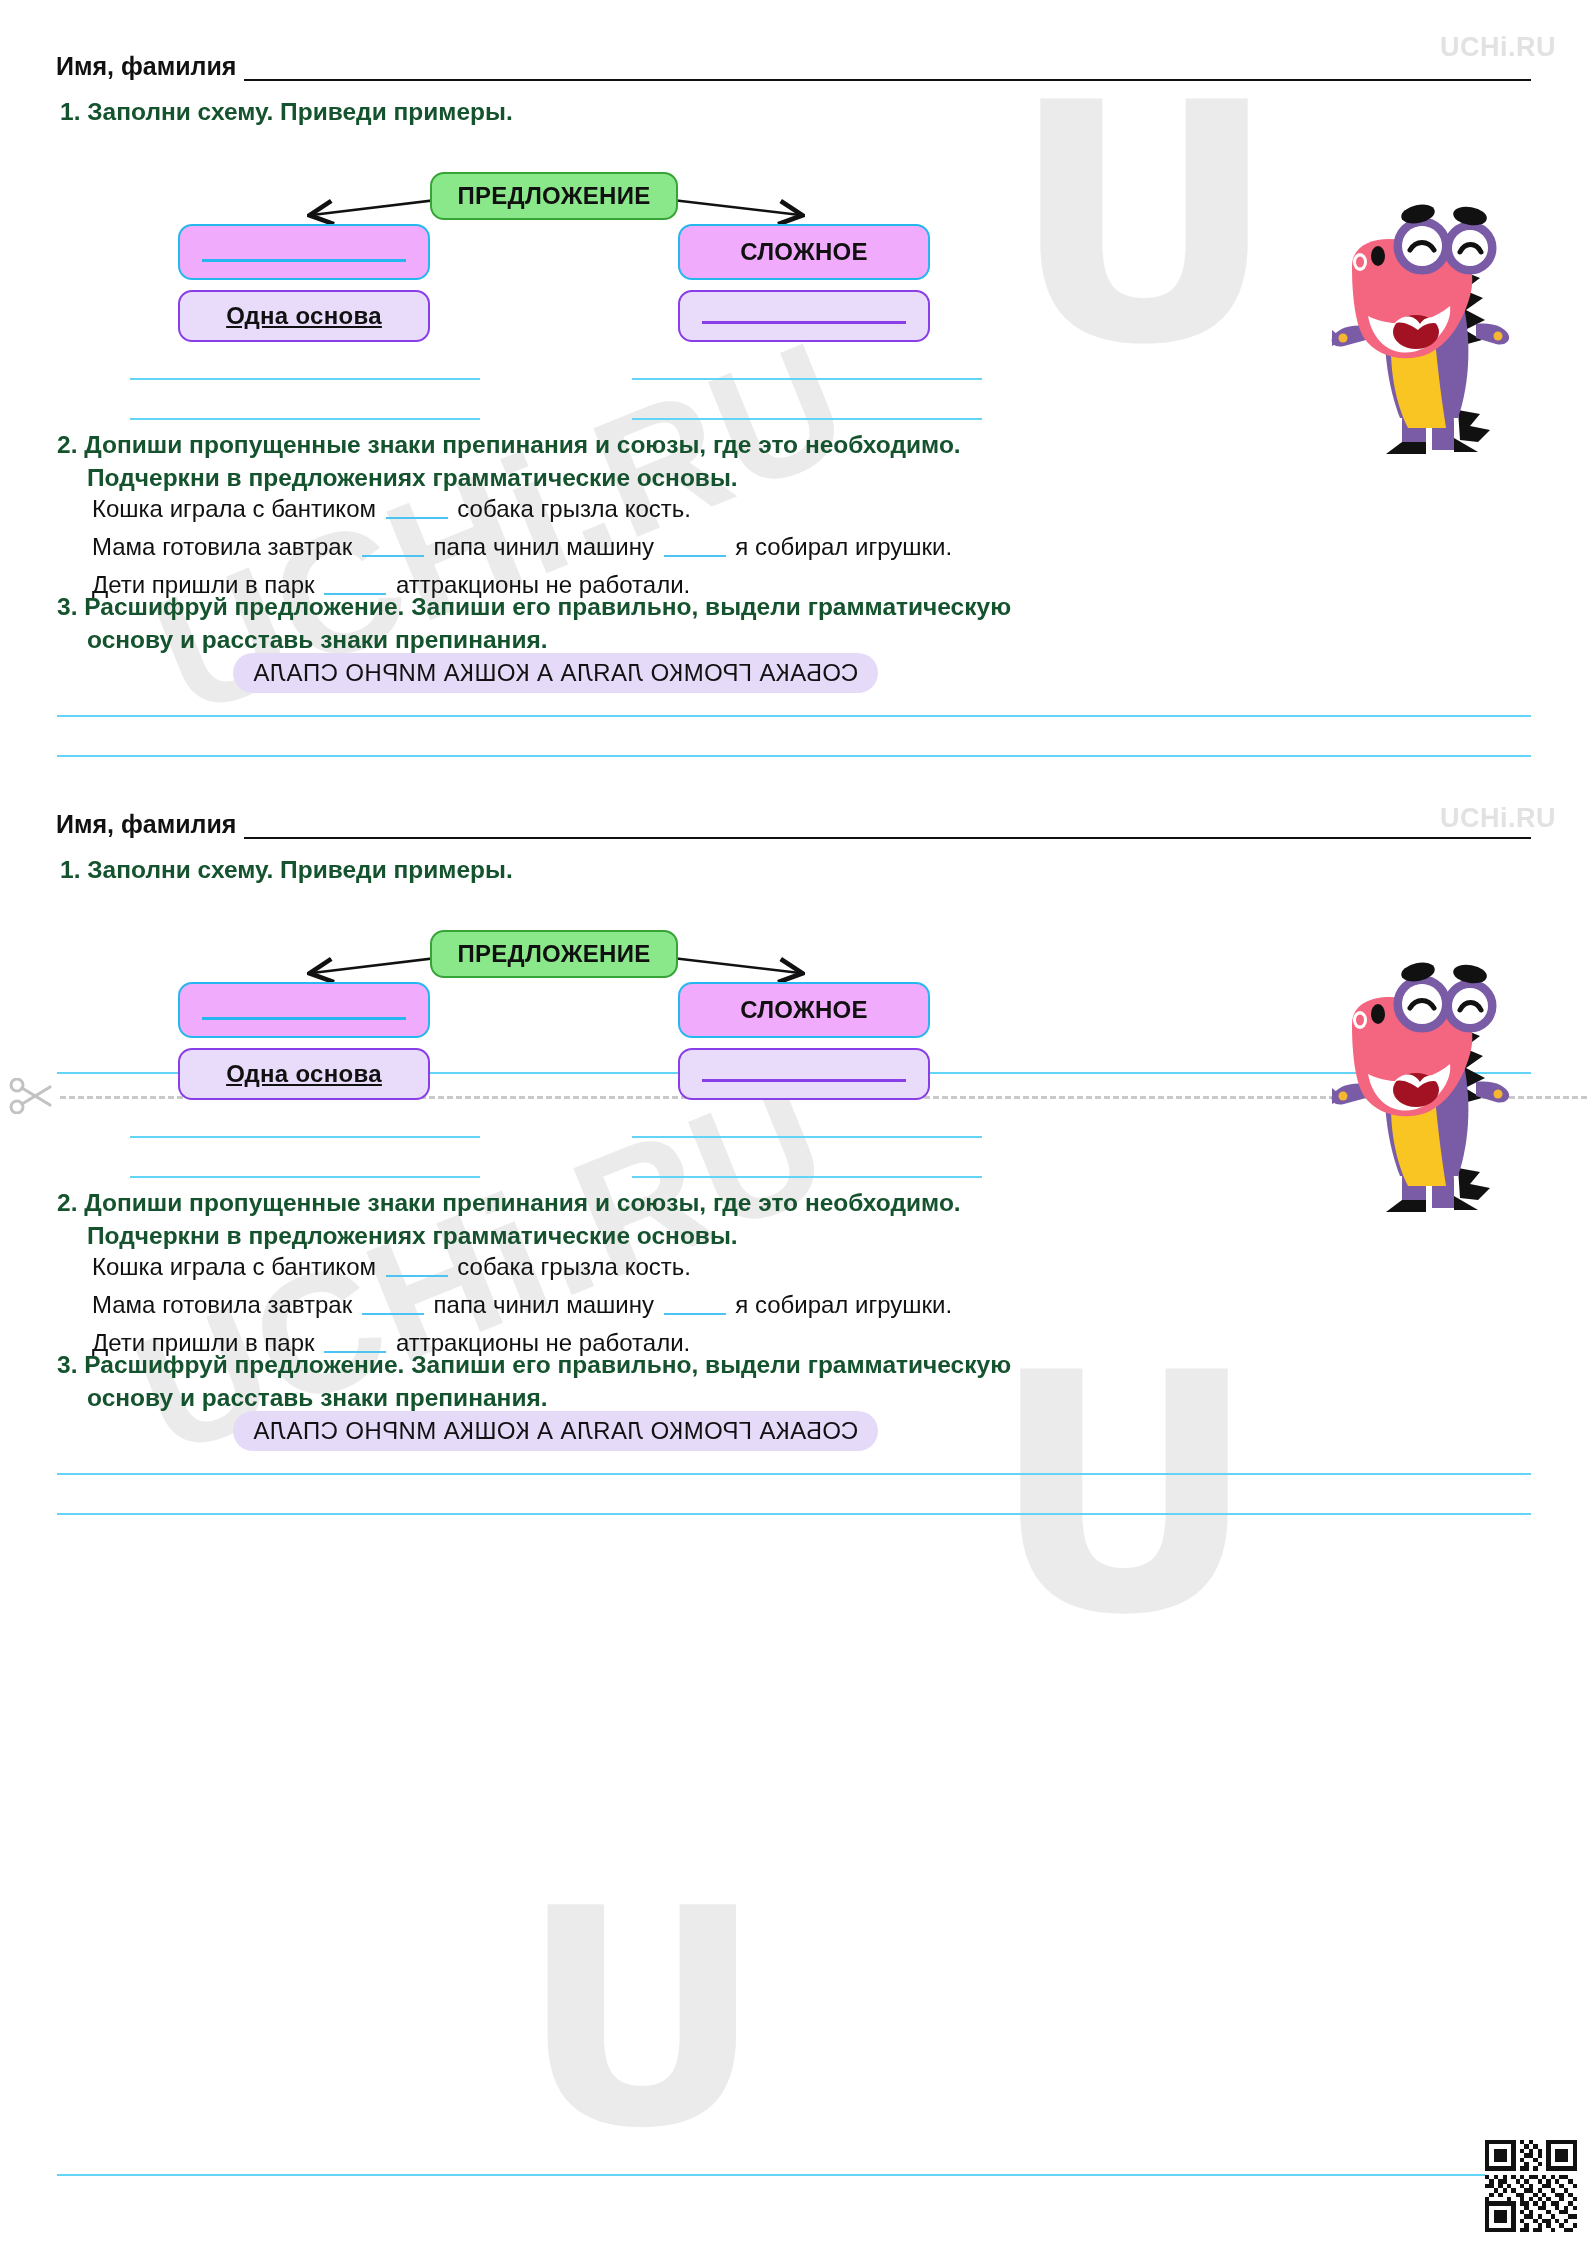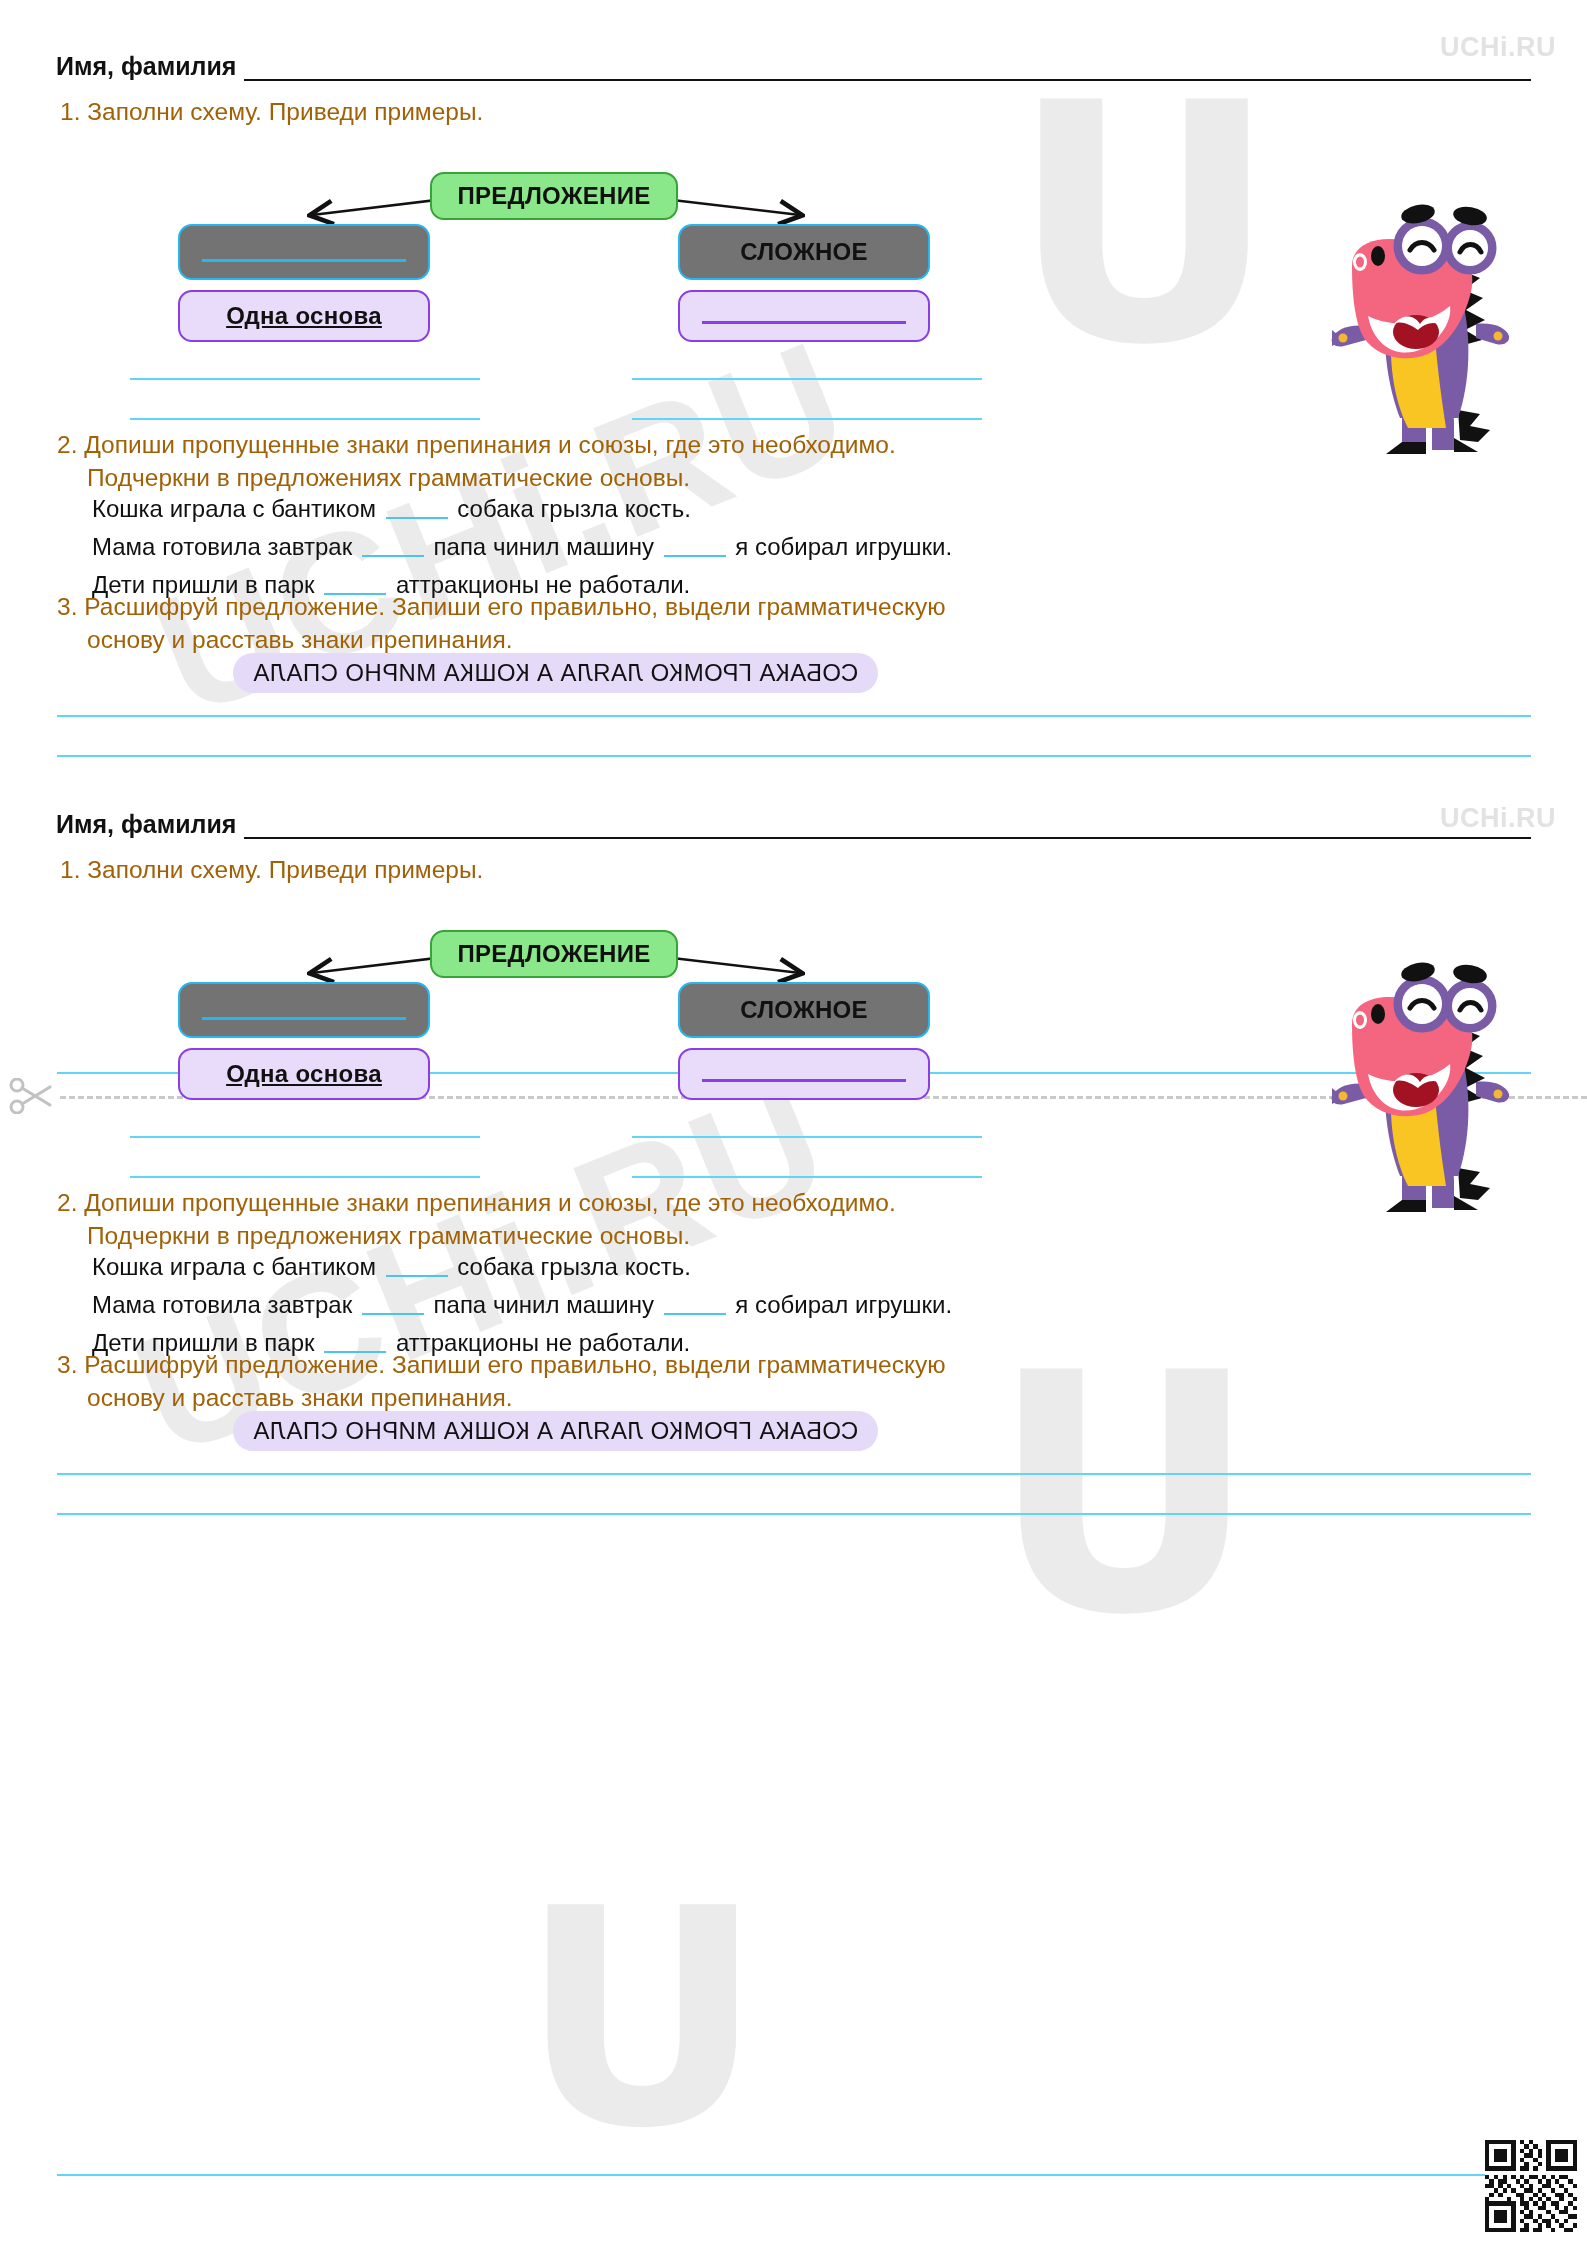--- a/index.html
+++ b/index.html
@@ -64,22 +64,22 @@
     height: 22px;
   }
 
   
   .task {
     position: absolute;
     z-index: 4;
   }
   .task-title {
     font-size: 24.5px;
-    font-weight: 400;
-    color: #a16207;
+    font-weight: 700;
+    color: #14532d;
     line-height: 1.35;
   }
   .task-num { display: inline; }
   .task-body {
     font-size: 24px;
     color: #111;
     line-height: 1.58;
     font-weight: 400;
   }
   .task-body .ln {
@@ -103,21 +103,21 @@
     font-weight: 700;
     color: #111;
     letter-spacing: 0.3px;
   }
   .node-root {
     background: #8ae88a;
     border: 2.5px solid #36a436;
     margin-top: 34px;
   }
   .node-blue {
-    background: #737373;
+    background: #f0abfc;
     border: 2.5px solid #26b7ef;
   }
   .node-purple {
     background: #e8dcfa;
     border: 2.5px solid #8a3ee8;
     text-decoration: underline;
   }
   .node .fill-rule {
     position: absolute;
     left: 22px;

